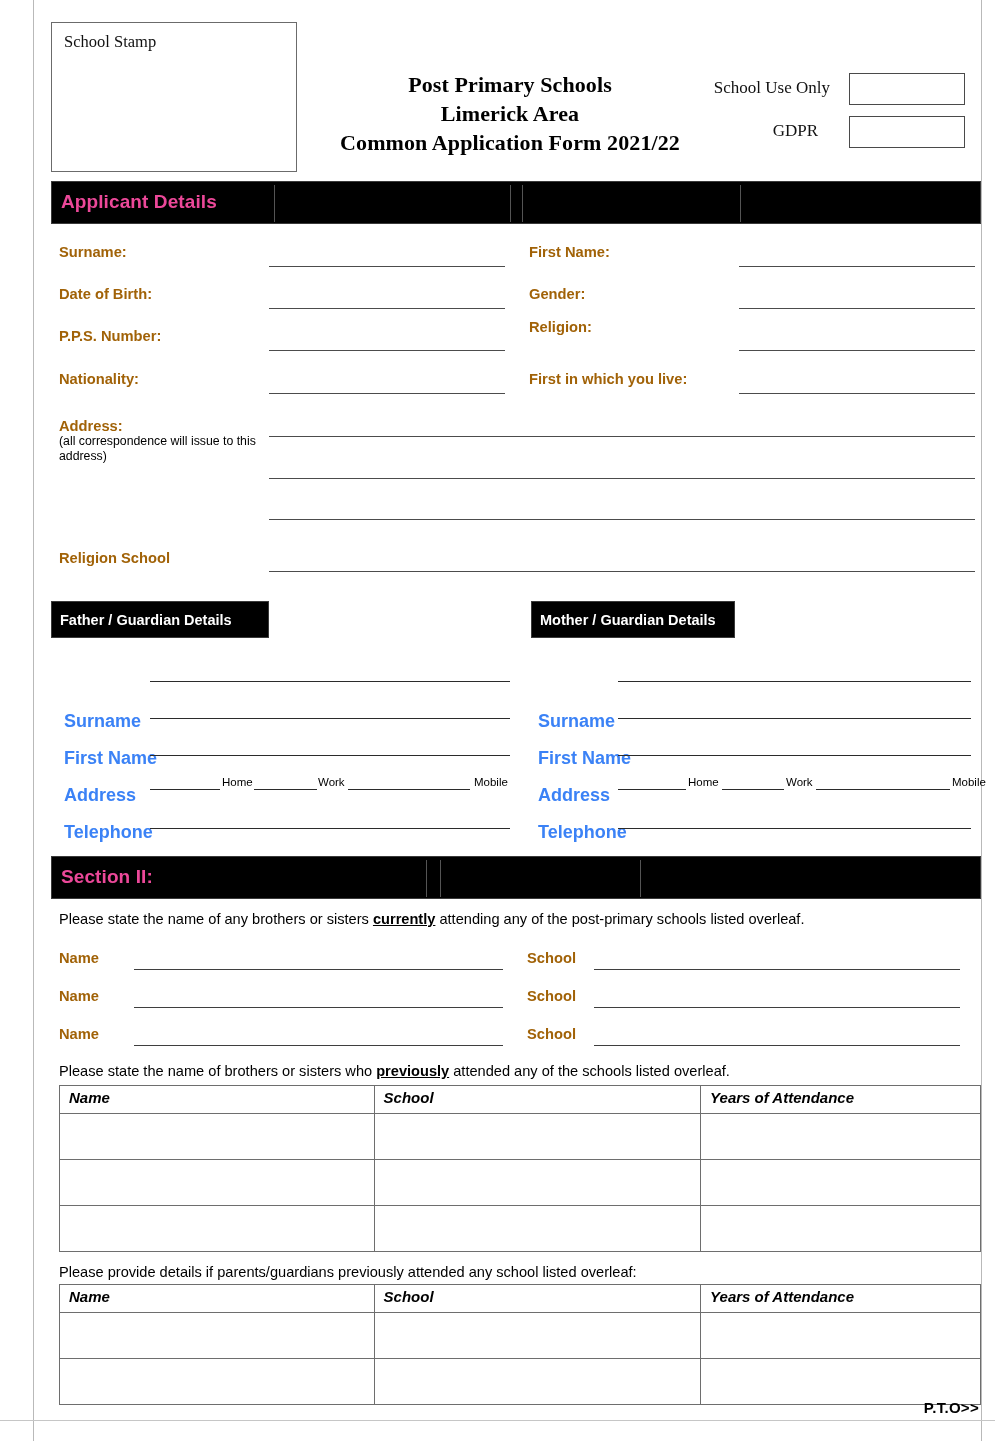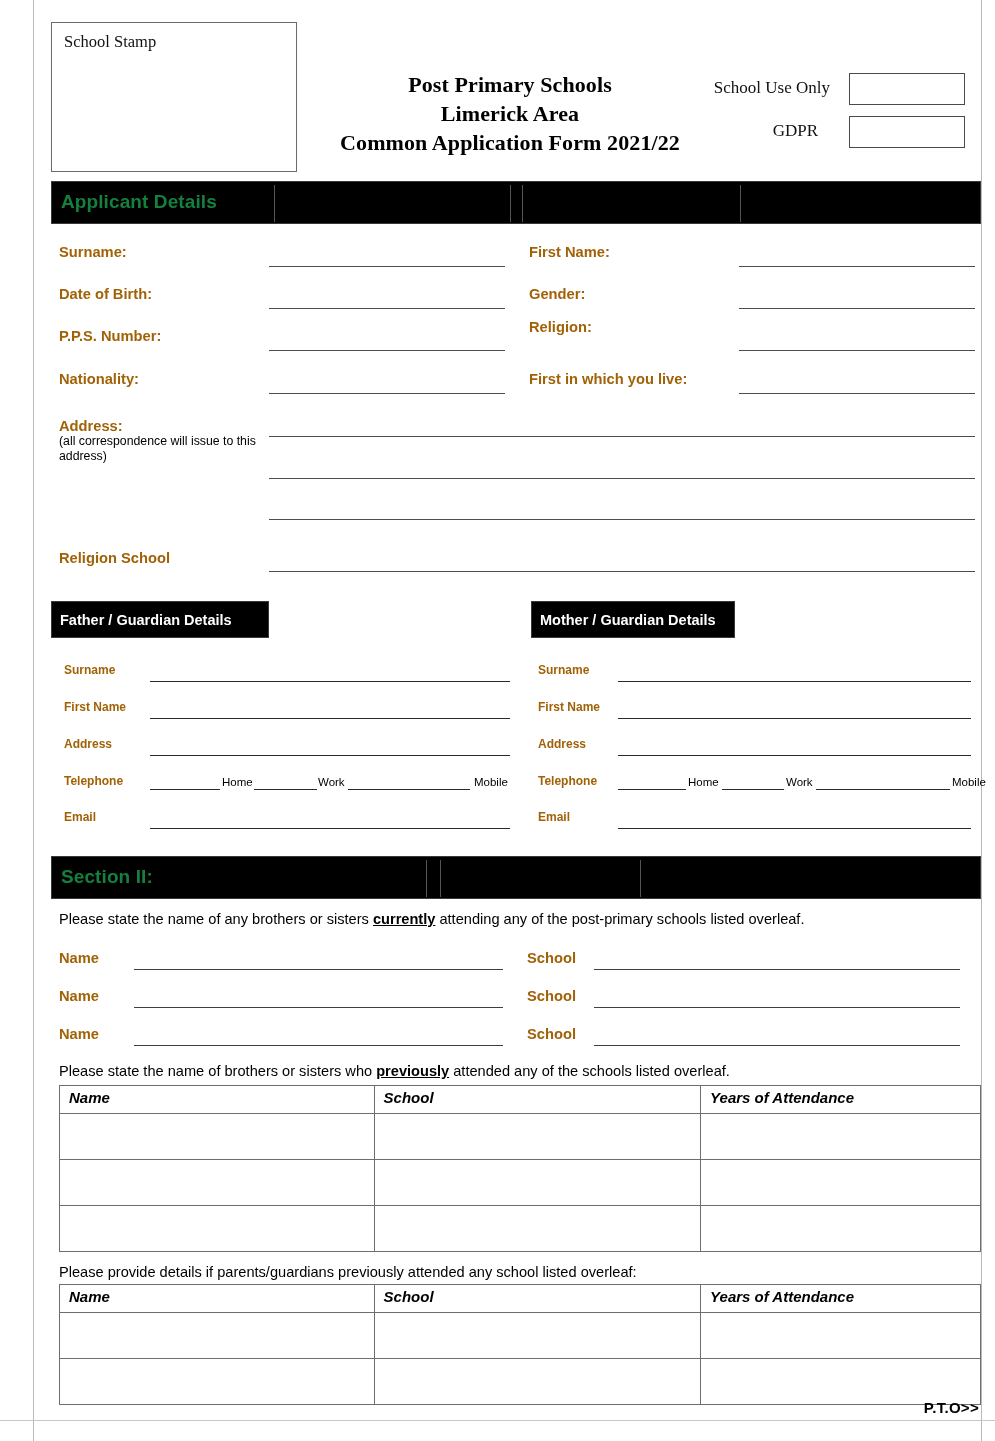--- a/index.html
+++ b/index.html
@@ -100,21 +100,21 @@
 
   
   .bar {
     position: absolute;
     background: #000000;
     box-sizing: border-box;
     border: 1px solid #3a3a3a;
   }
   .bar-text {
     position: absolute;
-    color: #15803d;
+    color: #ec4899;
     font-weight: bold;
     white-space: nowrap;
   }
   .bar-divider {
     position: absolute;
     top: 3px;
     width: 1px;
     background: #545454;
   }
 
@@ -154,23 +154,24 @@
     position: absolute;
     font-size: 12.3px;
     font-weight: normal;
     line-height: 15px;
     color: #000000;
     width: 215px;
   }
   .lbl-g {
     position: absolute;
     font-weight: bold;
-    font-size: 12px;
-    color: #a16207;
-    white-space: nowrap;
+    font-size: 18px;
+    color: #3b82f6;
+    white-space: nowrap;
+    margin-top: 48px;
   }
 
   
   .rule {
     position: absolute;
     height: 0;
     border-top: 1.6px solid #4c4c4c;
   }
   .rule-thin {
     position: absolute;

